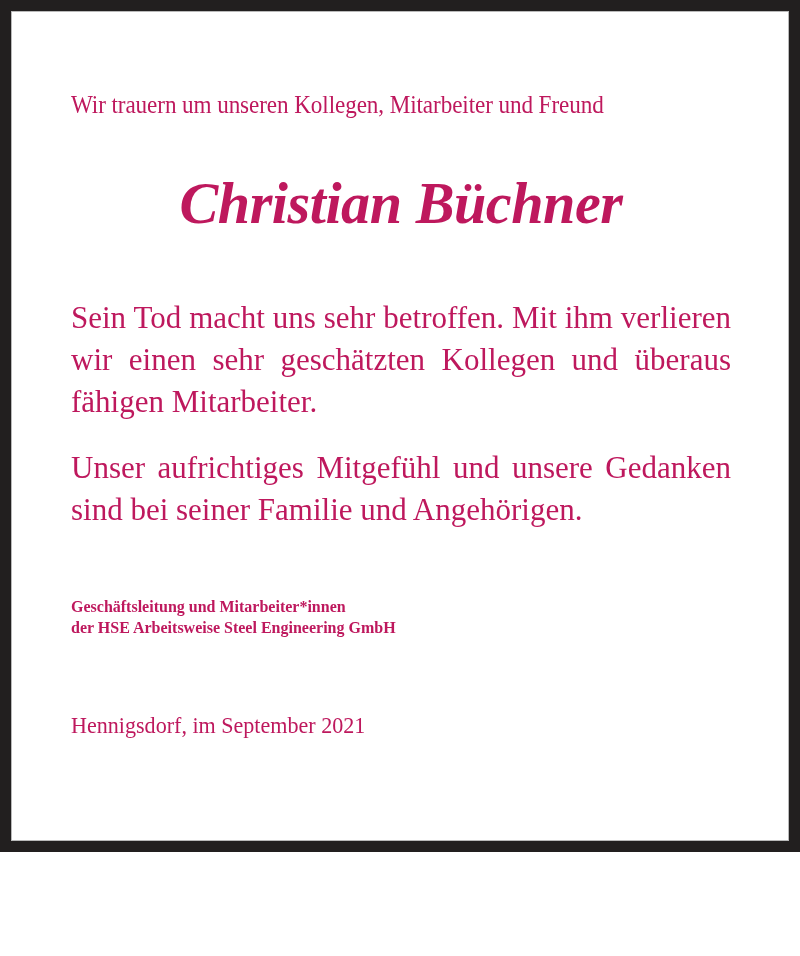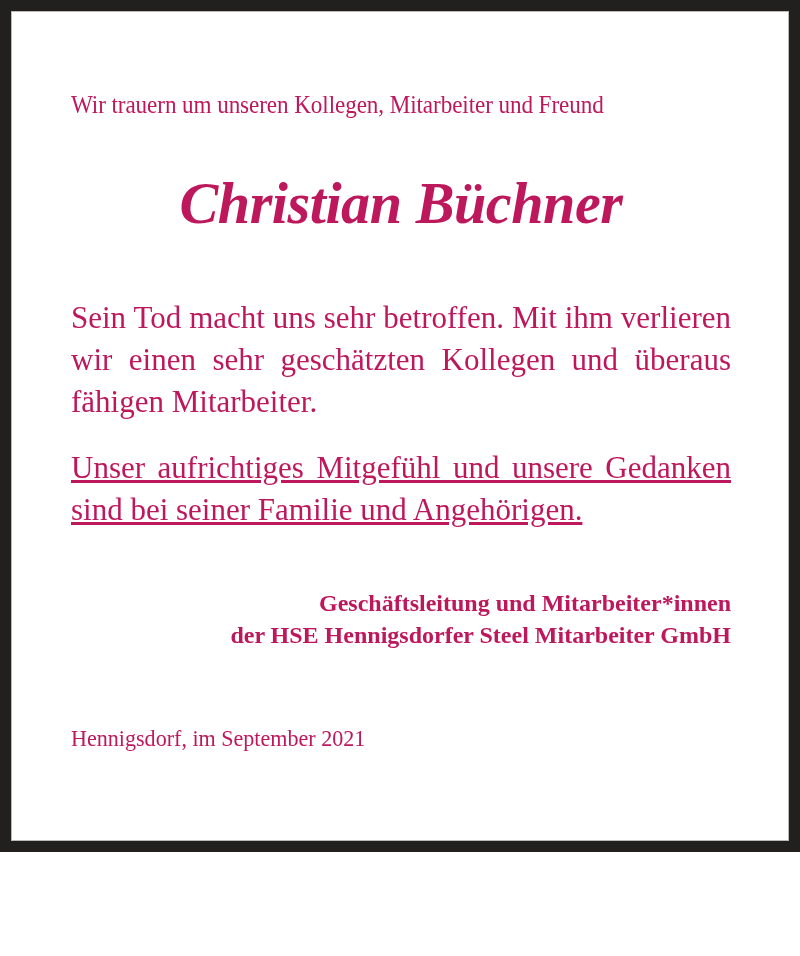--- a/index.html
+++ b/index.html
@@ -75,30 +75,29 @@
   .para {
     margin: 0 0 25px 0;
     font-size: 31px;
     line-height: 1.35;
     text-align: justify;
     text-justify: inter-word;
     hyphens: none;
   }
 
   .para:last-child {
-    margin-bottom: 0;
-    text-decoration: underline;
+    margin-bottom: 8px;
   }
 
   
   .signature {
     margin: 0;
     padding-top: 57px;
-    text-align: right;
-    font-size: 24px;
+    text-align: left;
+    font-size: 16px;
     line-height: 1.33;
     font-weight: 700;
   }
 
   .signature .sig-line {
     display: block;
     white-space: nowrap;
   }
 
   
@@ -124,20 +123,20 @@
 
       <h1 class="name">Christian Büchner</h1>
 
       <div class="body-block">
         <p class="para">Sein Tod macht uns sehr betroffen. Mit ihm verlieren wir einen sehr geschätzten Kollegen und überaus fähigen Mitarbeiter.</p>
         <p class="para">Unser aufrichtiges Mitgefühl und unsere Gedanken sind bei seiner Familie und Angehörigen.</p>
       </div>
 
       <p class="signature">
         <span class="sig-line">Geschäftsleitung und Mitarbeiter*innen</span>
-        <span class="sig-line">der HSE Hennigsdorfer Steel Mitarbeiter GmbH</span>
+        <span class="sig-line">der HSE Arbeitsweise Steel Engineering GmbH</span>
       </p>
 
       <p class="footer">Hennigsdorf, im September 2021</p>
 
     </div>
   </div>
 </div>
 
 </body></html>

